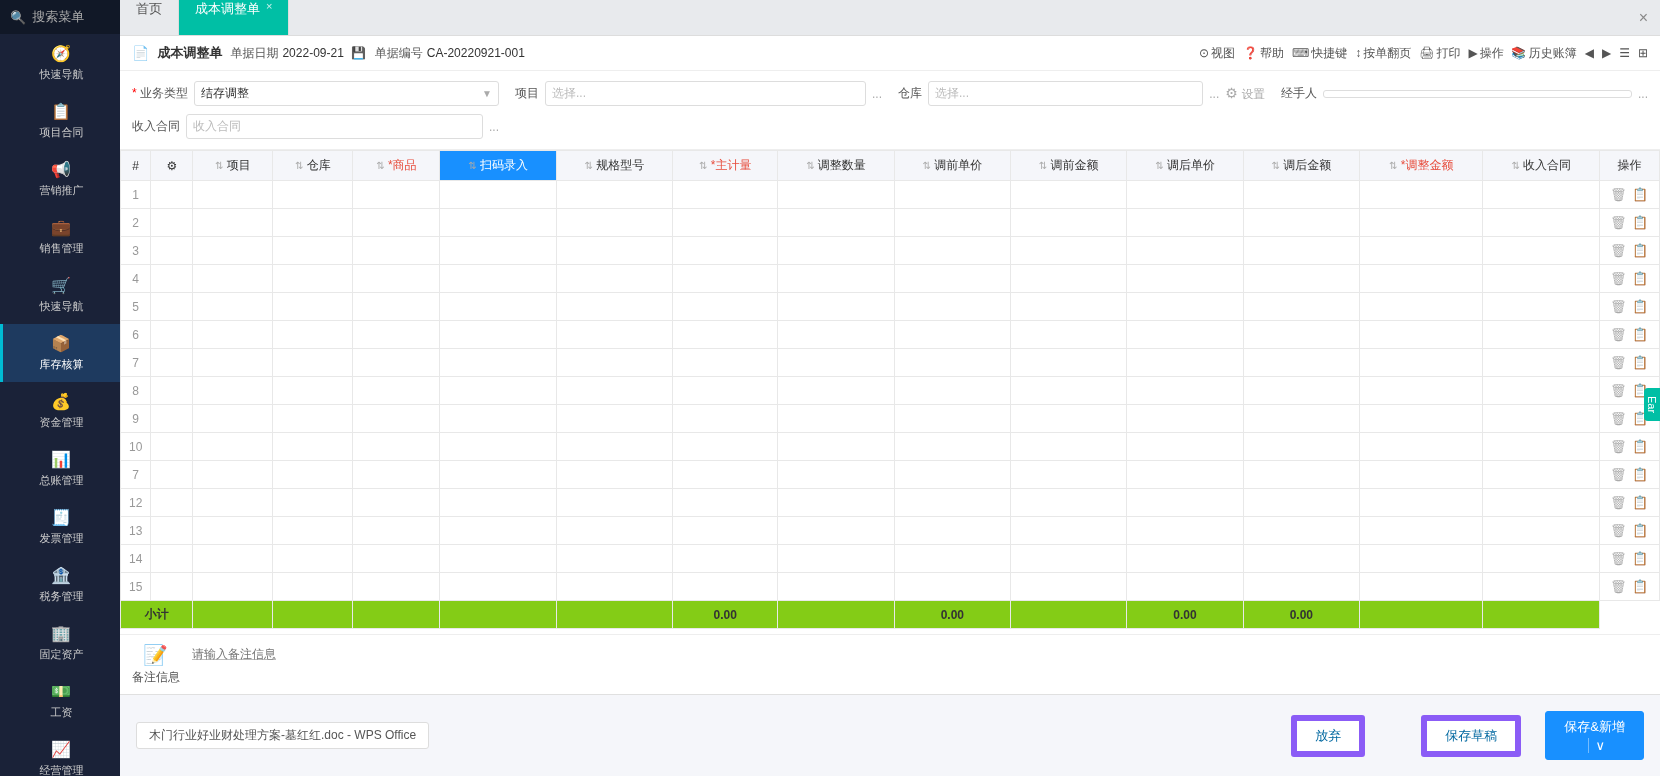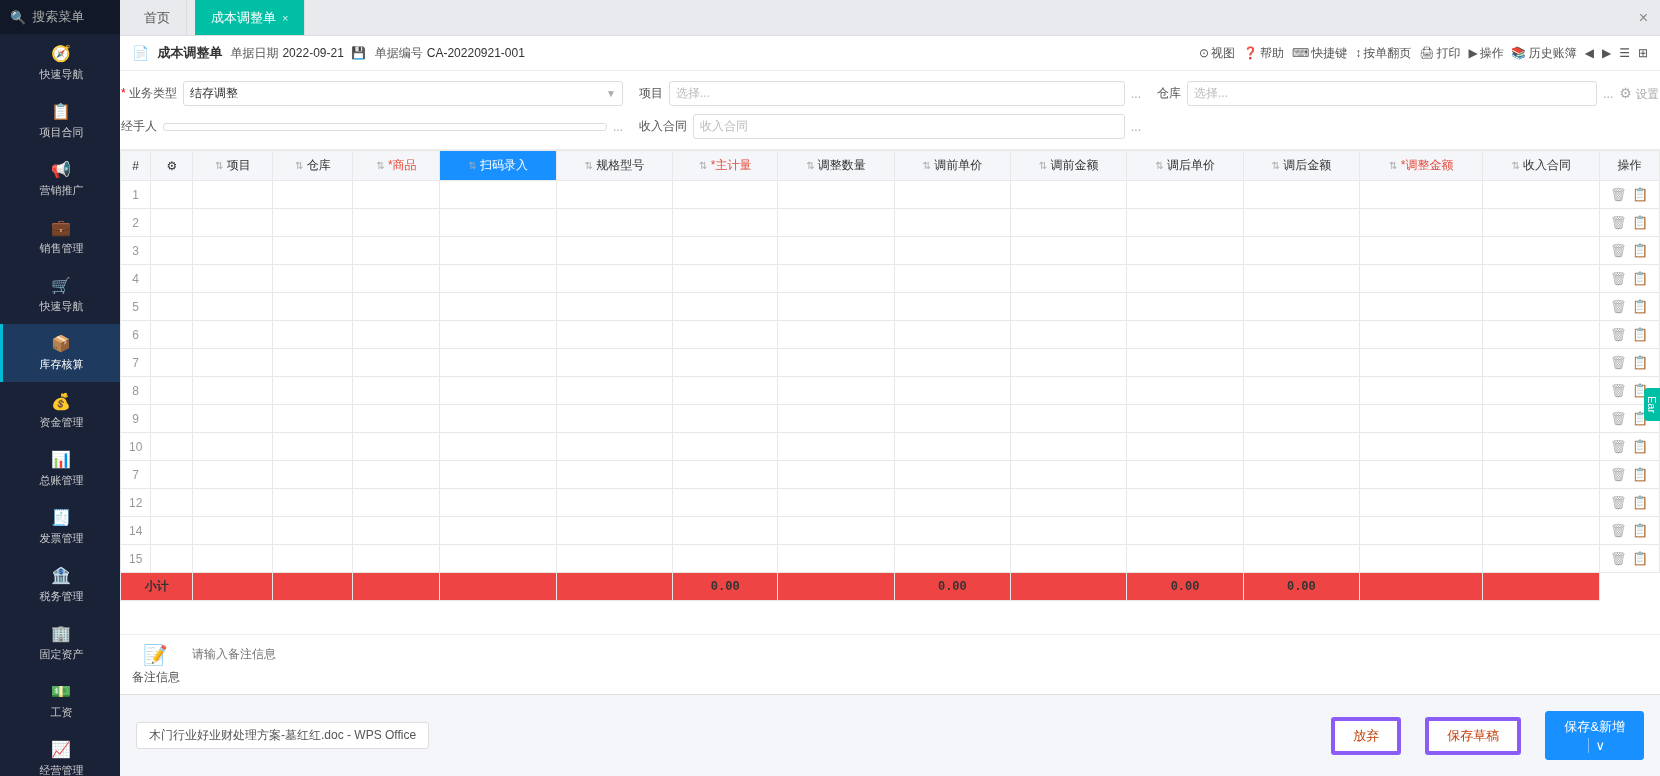--- a/index.html
+++ b/index.html
@@ -52,29 +52,27 @@
     .tab-bar {
       display: flex;
       align-items: center;
       background: #e8eaed;
       border-bottom: 1px solid #ddd;
       height: 36px;
       flex-shrink: 0;
     }
     .tab {
       display: flex;
-      align-items: center;
-      padding: 8px 16px;
+      padding: 0 16px;
       height: 100%;
       cursor: pointer;
       font-size: 13px;
       color: #555;
       border-right: 1px solid #ddd;
       gap: 6px;
-      margin-left: 8px;
     }
     .tab.active {
       background: #00bfa5;
       color: #fff;
     }
     .tab-close {
       font-size: 11px;
       color: rgba(255,255,255,0.8);
       cursor: pointer;
     }
@@ -120,23 +118,23 @@
     .toolbar-action-btn {
       cursor: pointer;
       color: #555;
       display: flex;
       align-items: center;
       gap: 2px;
     }
 
     
     .form-fields {
-      padding: 10px 1px;
+      padding: 10px 12px;
       display: grid;
-      grid-template-columns: 1fr 1fr 1fr;
+      grid-template-columns: 1fr 1fr 1fr 1fr;
       gap: 8px 16px;
       border-bottom: 1px solid #eee;
       flex-shrink: 0;
     }
     .field-row {
       display: flex;
       align-items: center;
       gap: 6px;
     }
     .field-label {
@@ -198,24 +196,23 @@
       border: 1px solid #e8e8e8;
       padding: 4px 8px;
       text-align: center;
       color: #333;
       height: 28px;
     }
     .row-num { color: #999; text-align: center; width: 30px; }
     .action-cell { display: flex; align-items: center; justify-content: center; gap: 6px; }
     .action-icon { cursor: pointer; color: #aaa; font-size: 13px; }
     .subtotal-row td {
-      background: #ef4444;
+      background: #84cc16;
       font-weight: bold;
       border: 1px solid #e8e8e8;
-      font-family: Liberation Mono, monospace;
     }
 
     
     .notes-section {
       display: flex;
       align-items: flex-start;
       padding: 8px 12px;
       border-top: 1px solid #eee;
       gap: 8px;
       flex-shrink: 0;
@@ -231,20 +228,21 @@
       min-width: 40px;
     }
     .notes-icon { font-size: 20px; color: #555; }
     .notes-input {
       flex: 1;
       border: none;
       outline: none;
       font-size: 12px;
       color: #bbb;
       padding: 4px;
+      text-decoration: underline;
     }
 
     
     .footer {
       display: flex;
       align-items: center;
       justify-content: flex-end;
       padding: 16px 16px;
       background: #f5f6fa;
       border-top: 1px solid #e0e0e0;
@@ -262,22 +260,23 @@
     }
     .btn {
       padding: 6px 18px;
       border-radius: 3px;
       cursor: pointer;
       font-size: 13px;
       border: 1px solid transparent;
     }
     .btn-default {
       background: #fff;
-      border: 4px solid #8b5cf6;
-      color: #c2410c;
+      border: 6px solid #8b5cf6;
+      color: #0369a1;
+      margin-left: 32px;
     }
     .btn-save-new {
       background: #1890ff;
       color: #fff;
       border: 1px solid #1890ff;
       display: flex;
       align-items: center;
       gap: 2px;
       flex-direction: column;
     }
@@ -747,20 +746,43 @@
               <td></td>
               <td></td>
               <td>
         <div class="action-cell">
           <span class="action-icon">🗑</span>
           <span class="action-icon">📋</span>
         </div>
       </td>
             </tr>
             <tr>
+              <td class="row-num">13</td>
+              <td></td>
+              <td></td>
+              <td></td>
+              <td></td>
+              <td></td>
+              <td></td>
+              <td></td>
+              <td></td>
+              <td></td>
+              <td></td>
+              <td></td>
+              <td></td>
+              <td></td>
+              <td></td>
+              <td>
+        <div class="action-cell">
+          <span class="action-icon">🗑</span>
+          <span class="action-icon">📋</span>
+        </div>
+      </td>
+            </tr>
+            <tr>
               <td class="row-num">14</td>
               <td></td>
               <td></td>
               <td></td>
               <td></td>
               <td></td>
               <td></td>
               <td></td>
               <td></td>
               <td></td>

